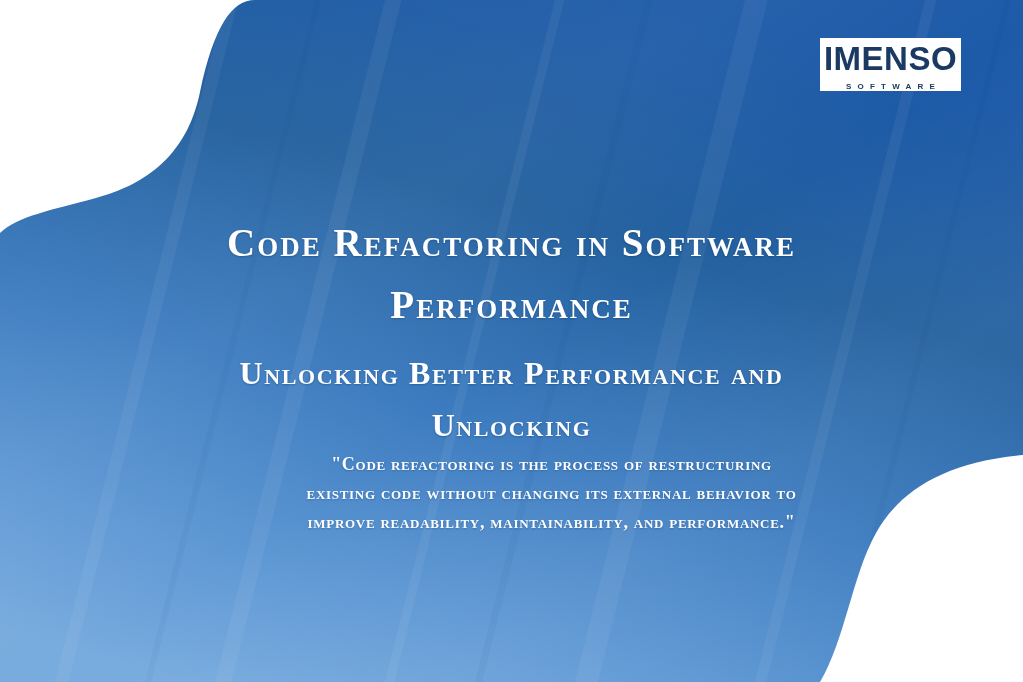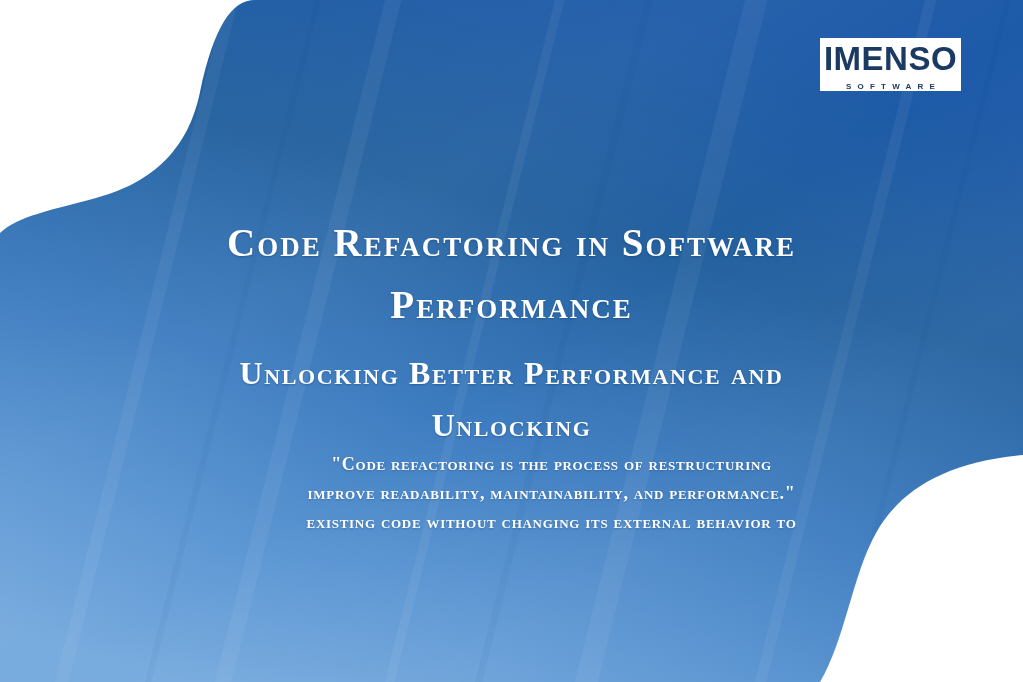--- a/index.html
+++ b/index.html
@@ -191,18 +191,18 @@
     </h1>
 
     <h2 class="subtitle">
       <span>Unlocking Better Performance and</span>
       <br>
       <span>Unlocking</span>
     </h2>
 
     <blockquote class="quote">
       <span class="quote-line">"Code refactoring is the process of restructuring</span>
+      <span class="quote-line">existing code without changing its external behavior to</span>
       <span class="quote-line">improve readability, maintainability, and performance."</span>
-      <span class="quote-line">existing code without changing its external behavior to</span>
     </blockquote>
 
   </div>
 </div>
 
 </body></html>

